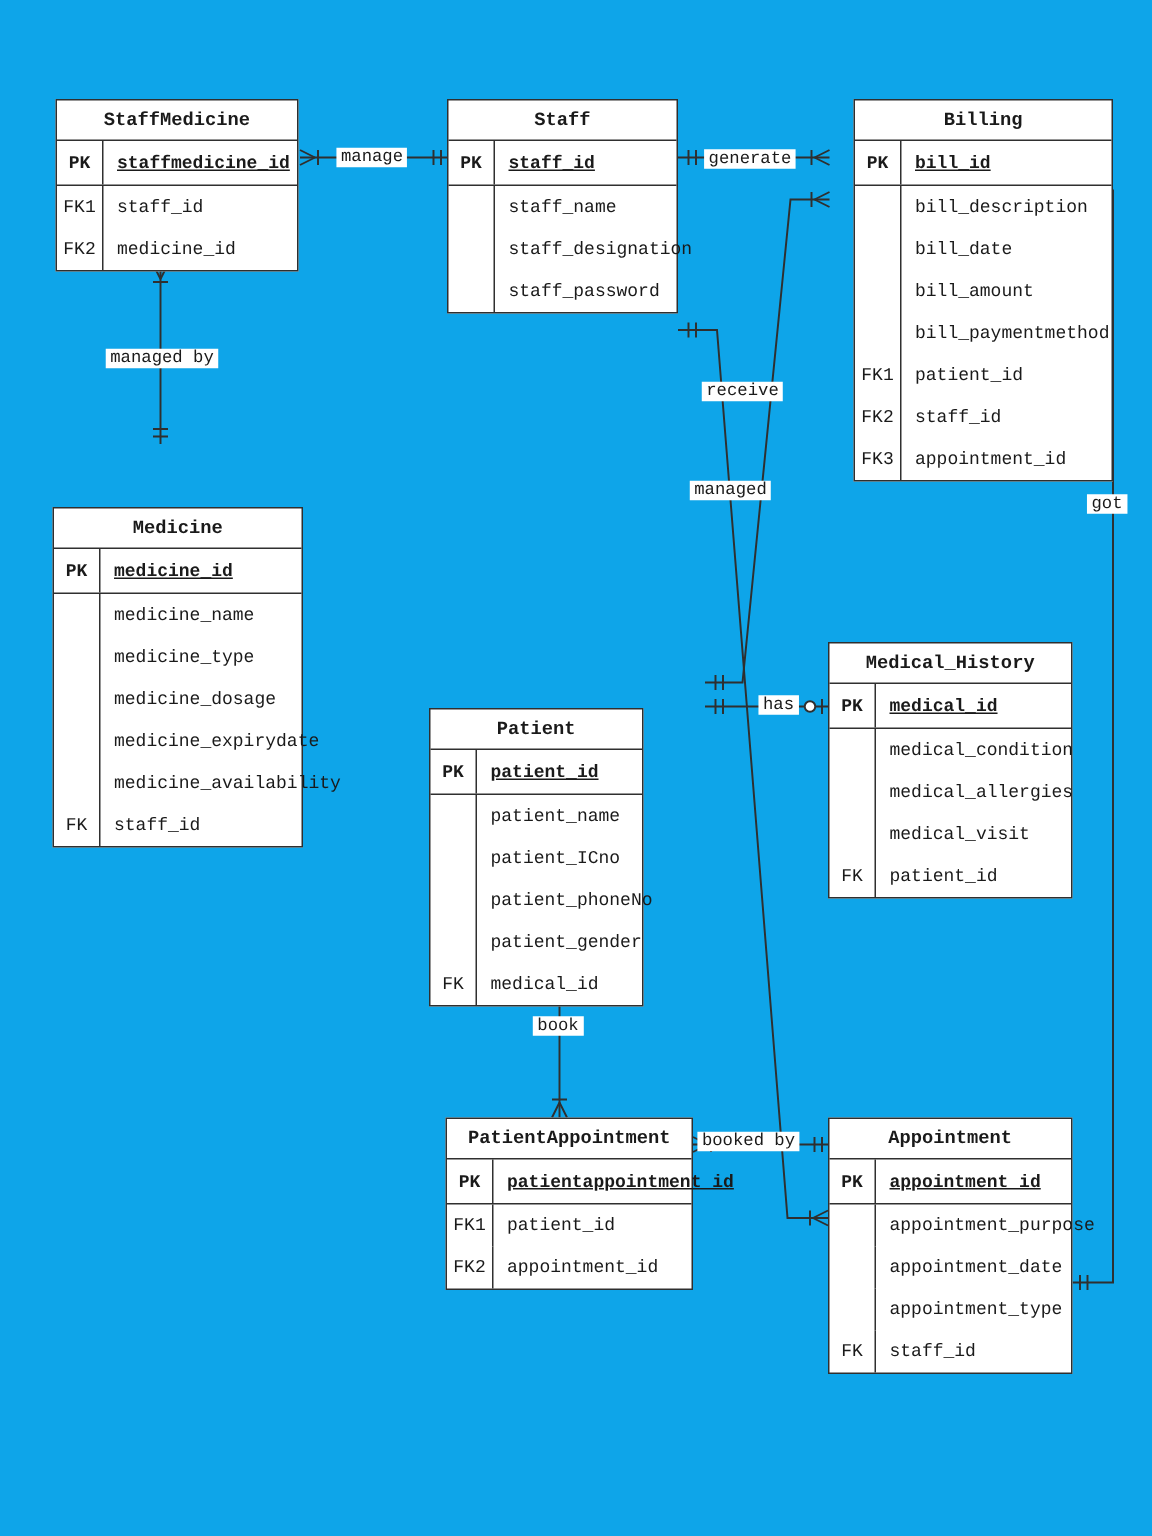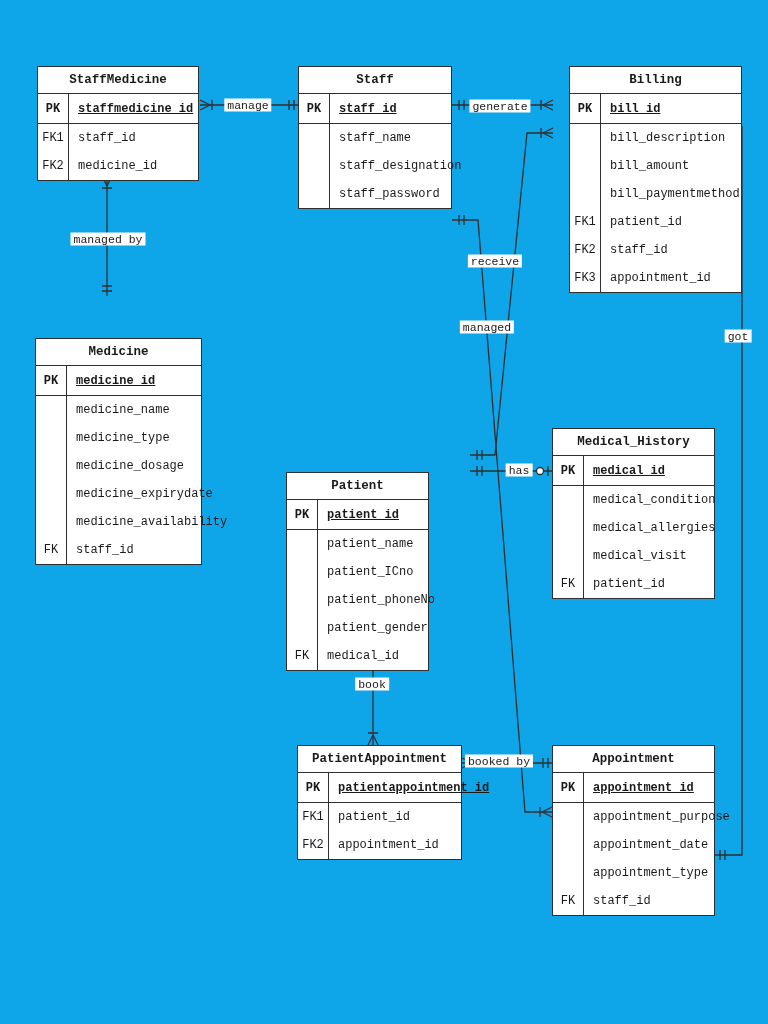--- a/index.html
+++ b/index.html
@@ -161,20 +161,24 @@
       <div class="e-row e-pk">
         <span class="e-key bold">PK</span>
         <span class="e-attr pk">bill_id</span>
       </div>
       <div class="e-row">
         <span class="e-key"></span>
         <span class="e-attr">bill_description</span>
       </div>
       <div class="e-row">
         <span class="e-key"></span>
+        <span class="e-attr">bill_date</span>
+      </div>
+      <div class="e-row">
+        <span class="e-key"></span>
         <span class="e-attr">bill_amount</span>
       </div>
       <div class="e-row">
         <span class="e-key"></span>
         <span class="e-attr">bill_paymentmethod</span>
       </div>
       <div class="e-row">
         <span class="e-key">FK1</span>
         <span class="e-attr">patient_id</span>
       </div>

